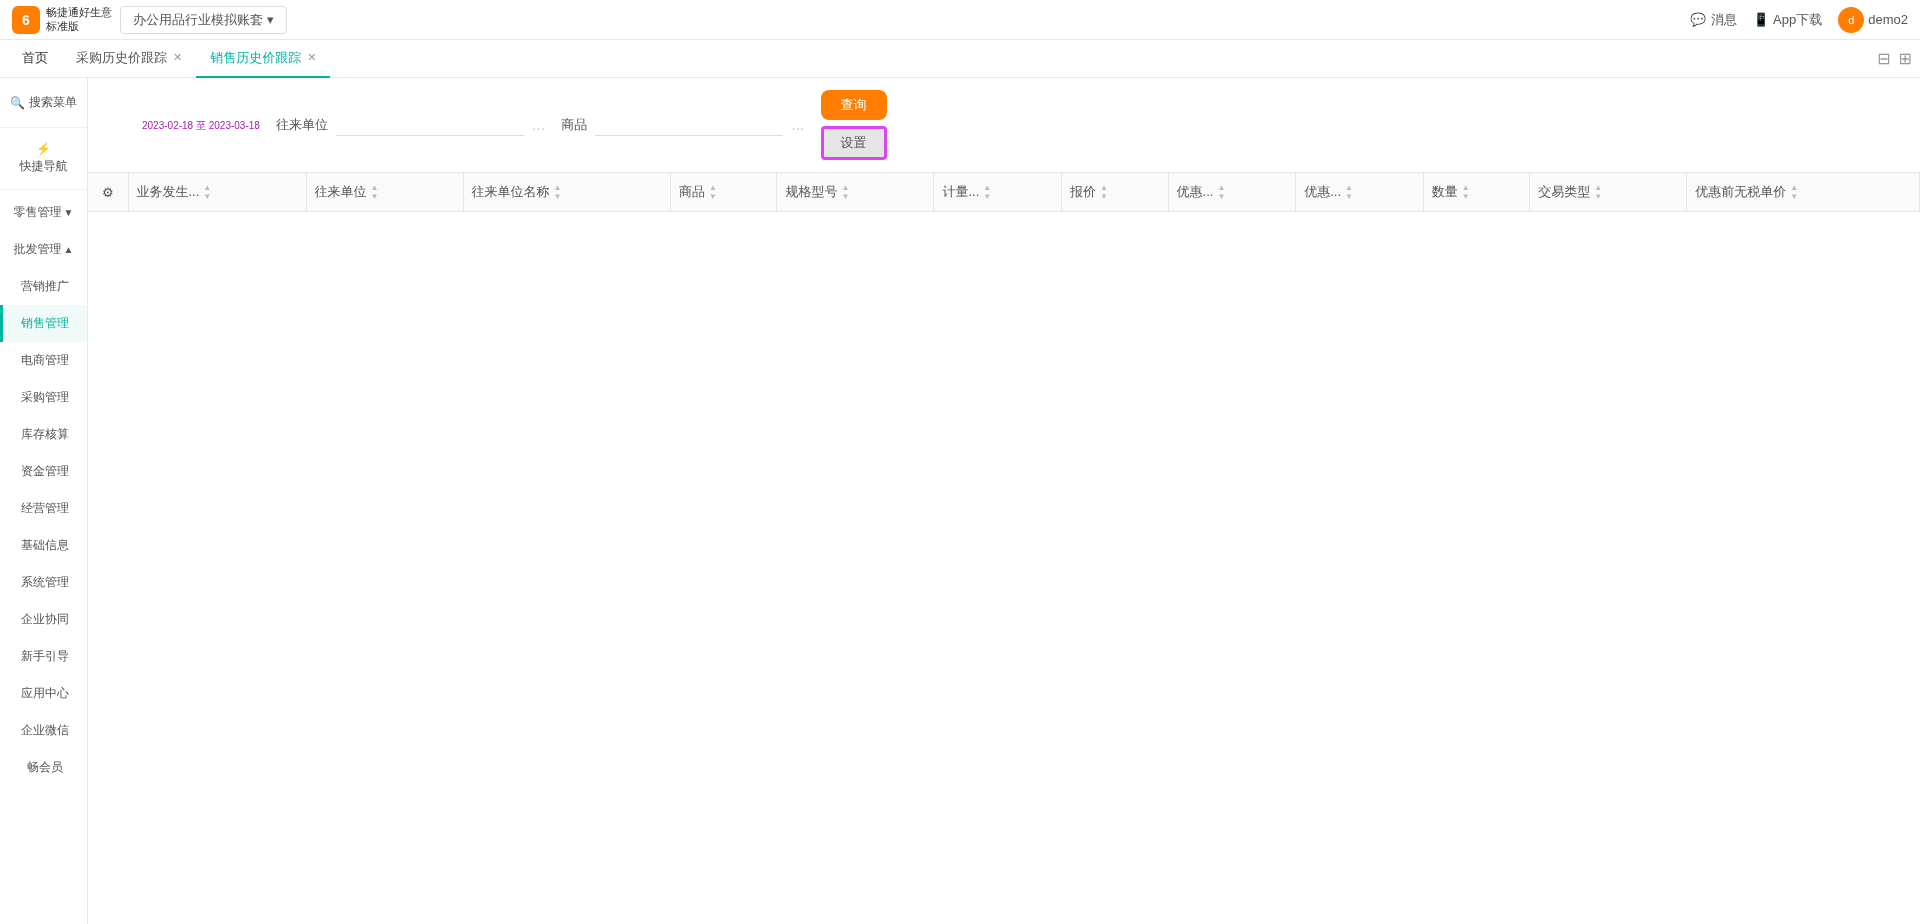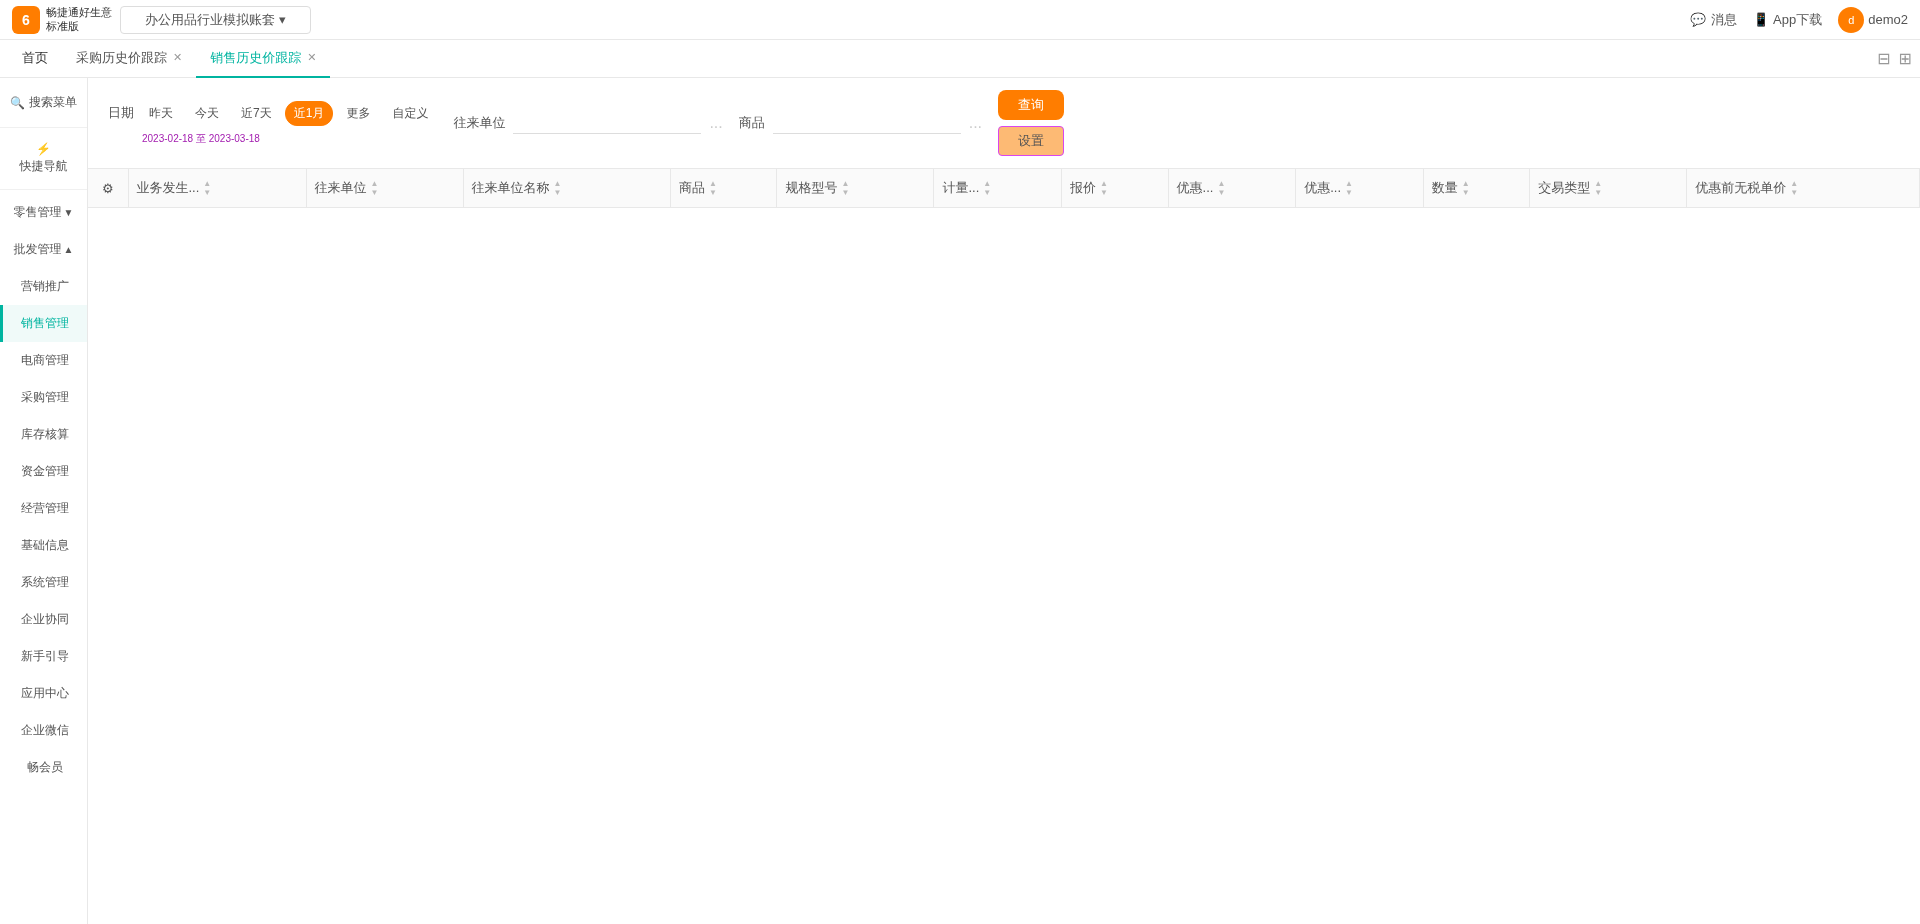--- a/index.html
+++ b/index.html
@@ -8,21 +8,21 @@
     
     .top-header {
       display: flex; align-items: center; justify-content: space-between;
       background: #fff; height: 40px; padding: 0 12px;
       border-bottom: 1px solid #e8e8e8; flex-shrink: 0;
     }
     .top-header-left { display: flex; align-items: center; gap: 8px; }
     .logo-area { display: flex; align-items: center; gap: 6px; }
     .logo-icon { width: 28px; height: 28px; background: #ff7d00; border-radius: 6px; display: flex; align-items: center; justify-content: center; color: white; font-size: 14px; font-weight: bold; }
     .logo-text { font-size: 11px; color: #333; line-height: 1.2; }
-    .app-selector { display: flex; align-items: center; gap: 4px; color: #555; font-size: 13px; cursor: pointer; padding: 4px 24px; border: 1px solid #ddd; border-radius: 4px; }
+    .app-selector { display: flex; align-items: center; gap: 4px; color: #555; font-size: 13px; cursor: pointer; padding: 4px 12px; border: 1px solid #ddd; border-radius: 4px; }
     .top-header-right { display: flex; align-items: center; gap: 16px; color: #555; font-size: 13px; }
     .top-header-right span { cursor: pointer; display: flex; align-items: center; gap: 4px; }
     .avatar { width: 26px; height: 26px; border-radius: 50%; background: #ff7d00; display: flex; align-items: center; justify-content: center; color: white; font-size: 11px; }
 
     
     .tab-bar {
       display: flex; align-items: center; background: #fff;
       border-bottom: 1px solid #e8e8e8; flex-shrink: 0; height: 38px; padding: 0 8px;
     }
     .tab-item {
@@ -58,21 +58,21 @@
     .filter-bar { background: #fff; padding: 12px 20px; display: flex; align-items: center; gap: 16px; flex-wrap: wrap; border-bottom: 1px solid #e8e8e8; }
     .filter-group { display: flex; align-items: center; gap: 8px; }
     .filter-label { color: #555; font-size: 13px; white-space: nowrap; }
     .filter-date-options { display: flex; gap: 4px; }
     .date-btn { padding: 3px 8px; border: 1px solid transparent; border-radius: 3px; cursor: pointer; font-size: 12px; color: #555; background: none; }
     .date-btn.active { background: #ff7d00; color: white; border-color: #ff7d00; border-radius: 12px; }
     .date-range { font-size: 10px; color: #a21caf; margin-left: 4px; }
     .filter-input-field { border: none; border-bottom: 1px solid #ddd; padding: 3px 6px; font-size: 13px; min-width: 120px; outline: none; color: #555; }
     .filter-dots { color: #ccc; font-size: 16px; cursor: pointer; }
     .query-btn { background: #ff7d00; color: white; border: none; padding: 6px 20px; border-radius: 8px; cursor: pointer; font-size: 13px; }
-    .settings-btn { background: #fdba74; color: #555; border: 1px solid #d946ef; padding: 5px 14px; border-radius: 4px; cursor: pointer; font-size: 13px; }
+    .settings-btn { background: #e5e5e5; color: #555; border: 3px solid #d946ef; padding: 5px 14px; border-radius: 4px; cursor: pointer; font-size: 13px; }
     .filter-actions { display: flex; flex-direction: column; gap: 6px; }
 
     
     .page-top { background: #fff; padding: 10px 20px; display: flex; align-items: center; justify-content: space-between; }
     .page-top-actions { display: flex; align-items: center; gap: 16px; font-size: 13px; color: #555; }
     .page-top-actions span { cursor: pointer; display: flex; align-items: center; gap: 3px; }
     .checkbox-label { display: flex; align-items: center; gap: 4px; cursor: pointer; font-size: 13px; color: #555; }
     .checkbox-teal { width: 16px; height: 16px; background: #00b4a0; border-radius: 3px; display: flex; align-items: center; justify-content: center; color: white; font-size: 10px; }
 
     
@@ -214,31 +214,20 @@
         <span>畅会员</span>
       </div>
     </div>
   </div>
 
   <div class="content-area">
 
 
     <div class="filter-bar">
       <div style="display:flex;flex-direction:column;gap:4px;">
-        <div style="display:flex;align-items:center;gap:6px;">
-          <span class="filter-label">日期</span>
-          <div class="filter-date-options">
-            <button class="date-btn">昨天</button>
-            <button class="date-btn">今天</button>
-            <button class="date-btn">近7天</button>
-            <button class="date-btn active">近1月</button>
-            <button class="date-btn">更多</button>
-            <button class="date-btn">自定义</button>
-          </div>
-        </div>
         <div style="padding-left:30px;">
           <span class="date-range">2023-02-18 至 2023-03-18</span>
         </div>
       </div>
 
       <div class="filter-group">
         <span class="filter-label">往来单位</span>
         <input class="filter-input-field" type="text" style="">
         <span class="filter-dots">...</span>
       </div>

